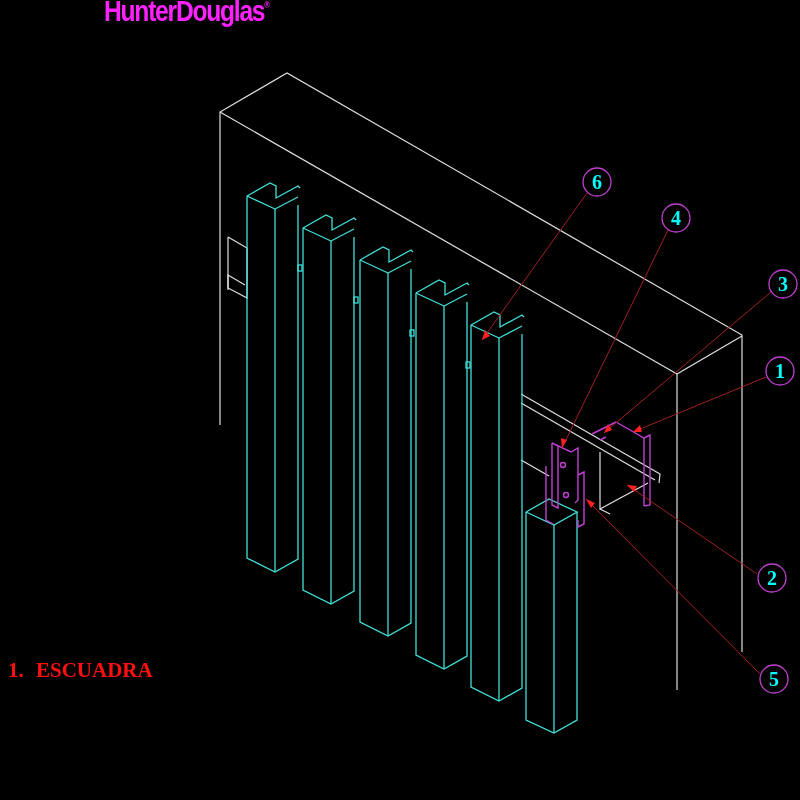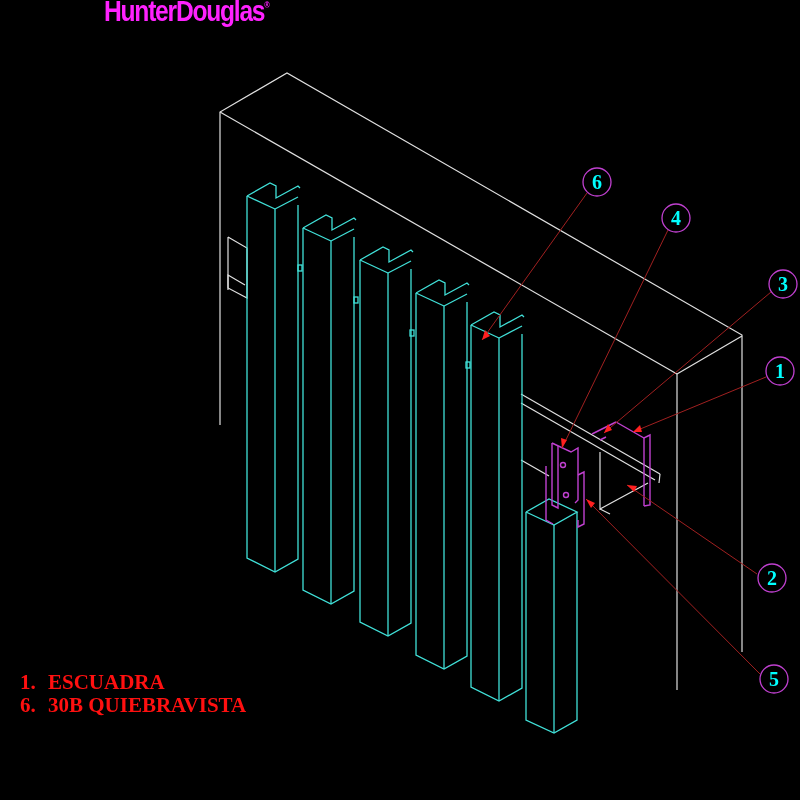--- a/index.html
+++ b/index.html
@@ -1,20 +1,20 @@
 <!DOCTYPE html>
 <html><head>
 <meta charset="utf-8">
 <style>
   html, body { margin: 0; padding: 0; background: #000; }
   body { width: 800px; height: 800px; position: relative; overflow: hidden; font-family: "Liberation Sans", sans-serif; }
   #logo { position: absolute; left: 104px; top: -6px; color: #ff22ff; font-family: "Liberation Sans", sans-serif; font-weight: bold; font-size: 30px; letter-spacing: -1.5px; transform: scaleX(0.82); transform-origin: left top; white-space: nowrap; }
   #logo sup { font-size: 9px; vertical-align: top; position: relative; top: 6px; }
   #drawing { position: absolute; left: 0; top: 0; }
-  #legend { position: absolute; left: 4px; top: 655px; margin: 16px; padding: 0; list-style: none; }
+  #legend { position: absolute; left: 4px; top: 655px; margin: 4px; padding: 0; list-style: none; }
   #legend li { color: #ff1010; font-family: "Liberation Serif", serif; font-weight: bold; font-size: 21px; line-height: 23px; white-space: nowrap; }
   #legend .num { display: inline-block; width: 28px; }
   .callout-text { fill: #00ffff; font-family: "Liberation Serif", serif; font-weight: bold; font-size: 20px; }
 </style>
 </head>
 <body>
 
 <div id="logo"><span>HunterDouglas</span><sup>®</sup></div>
 
 <svg id="drawing" width="800" height="800" viewBox="0 0 800 800" xmlns="http://www.w3.org/2000/svg">
@@ -143,14 +143,13 @@
     <text x="772" y="585" text-anchor="middle" class="callout-text">2</text>
   </g>
   <g>
     <circle cx="774" cy="679" r="14" fill="none" stroke="#c040d0" stroke-width="1.3"></circle>
     <text x="774" y="686" text-anchor="middle" class="callout-text">5</text>
   </g>
 </svg>
 
 <ul id="legend">
   <li><span class="num">1.</span><span>ESCUADRA</span></li>
-  <li><span class="num">6.</span><span>30B QUIEBRAVISTA</span></li>
 </ul>
 
 </body></html>

